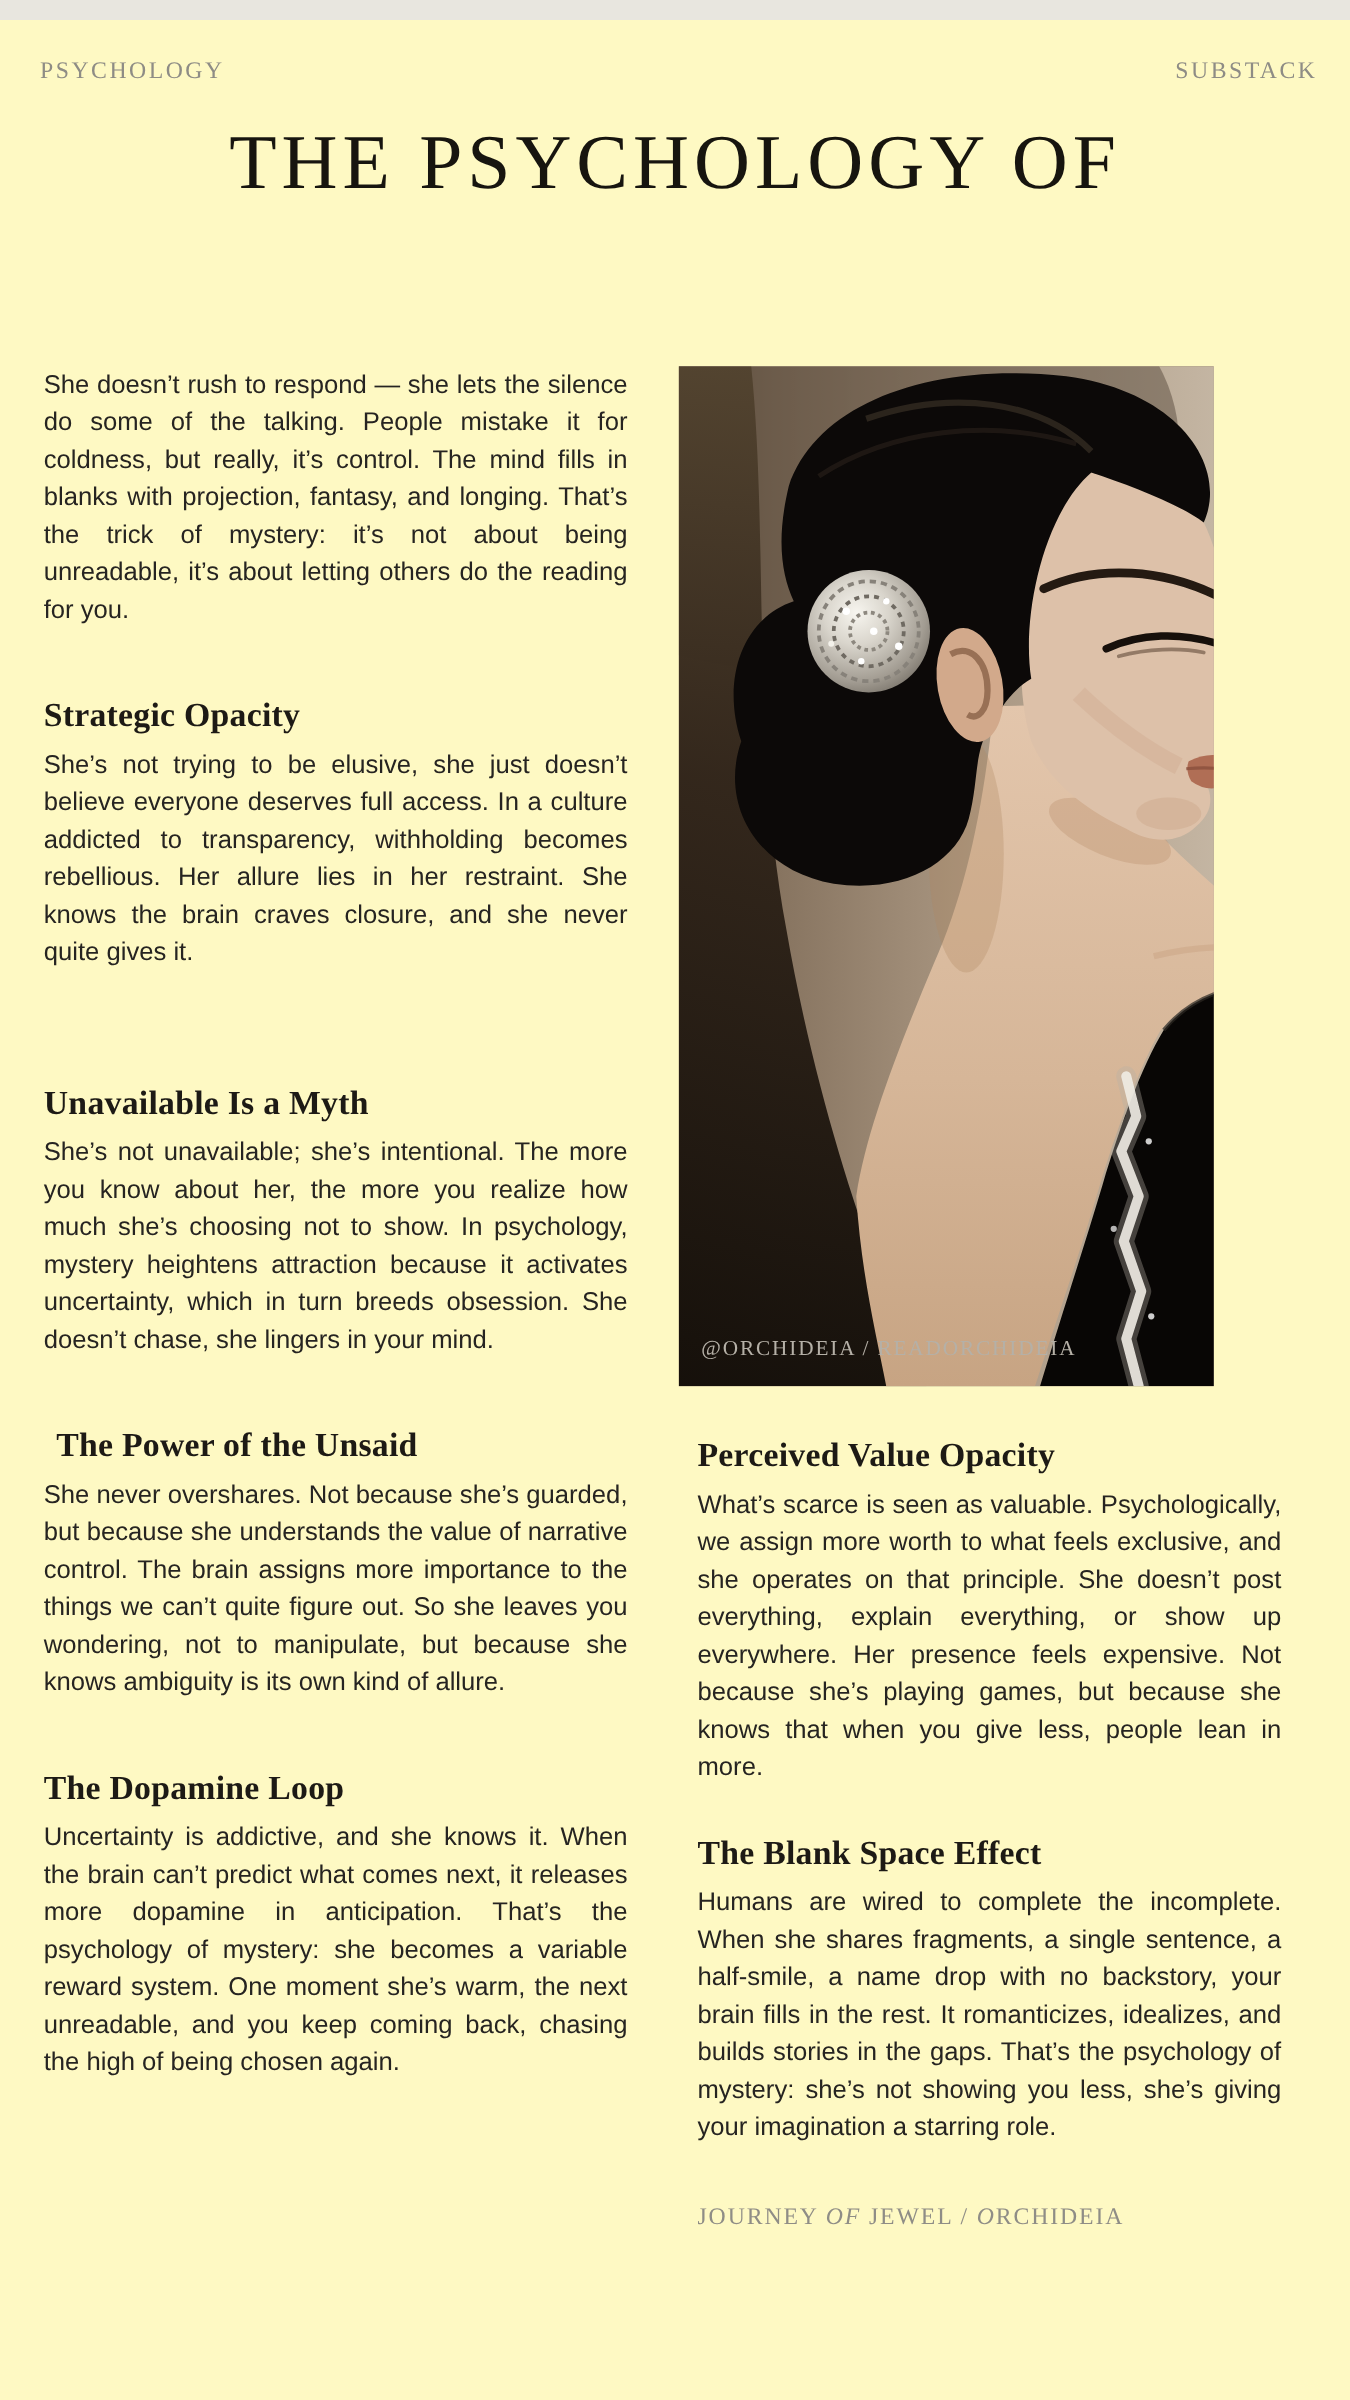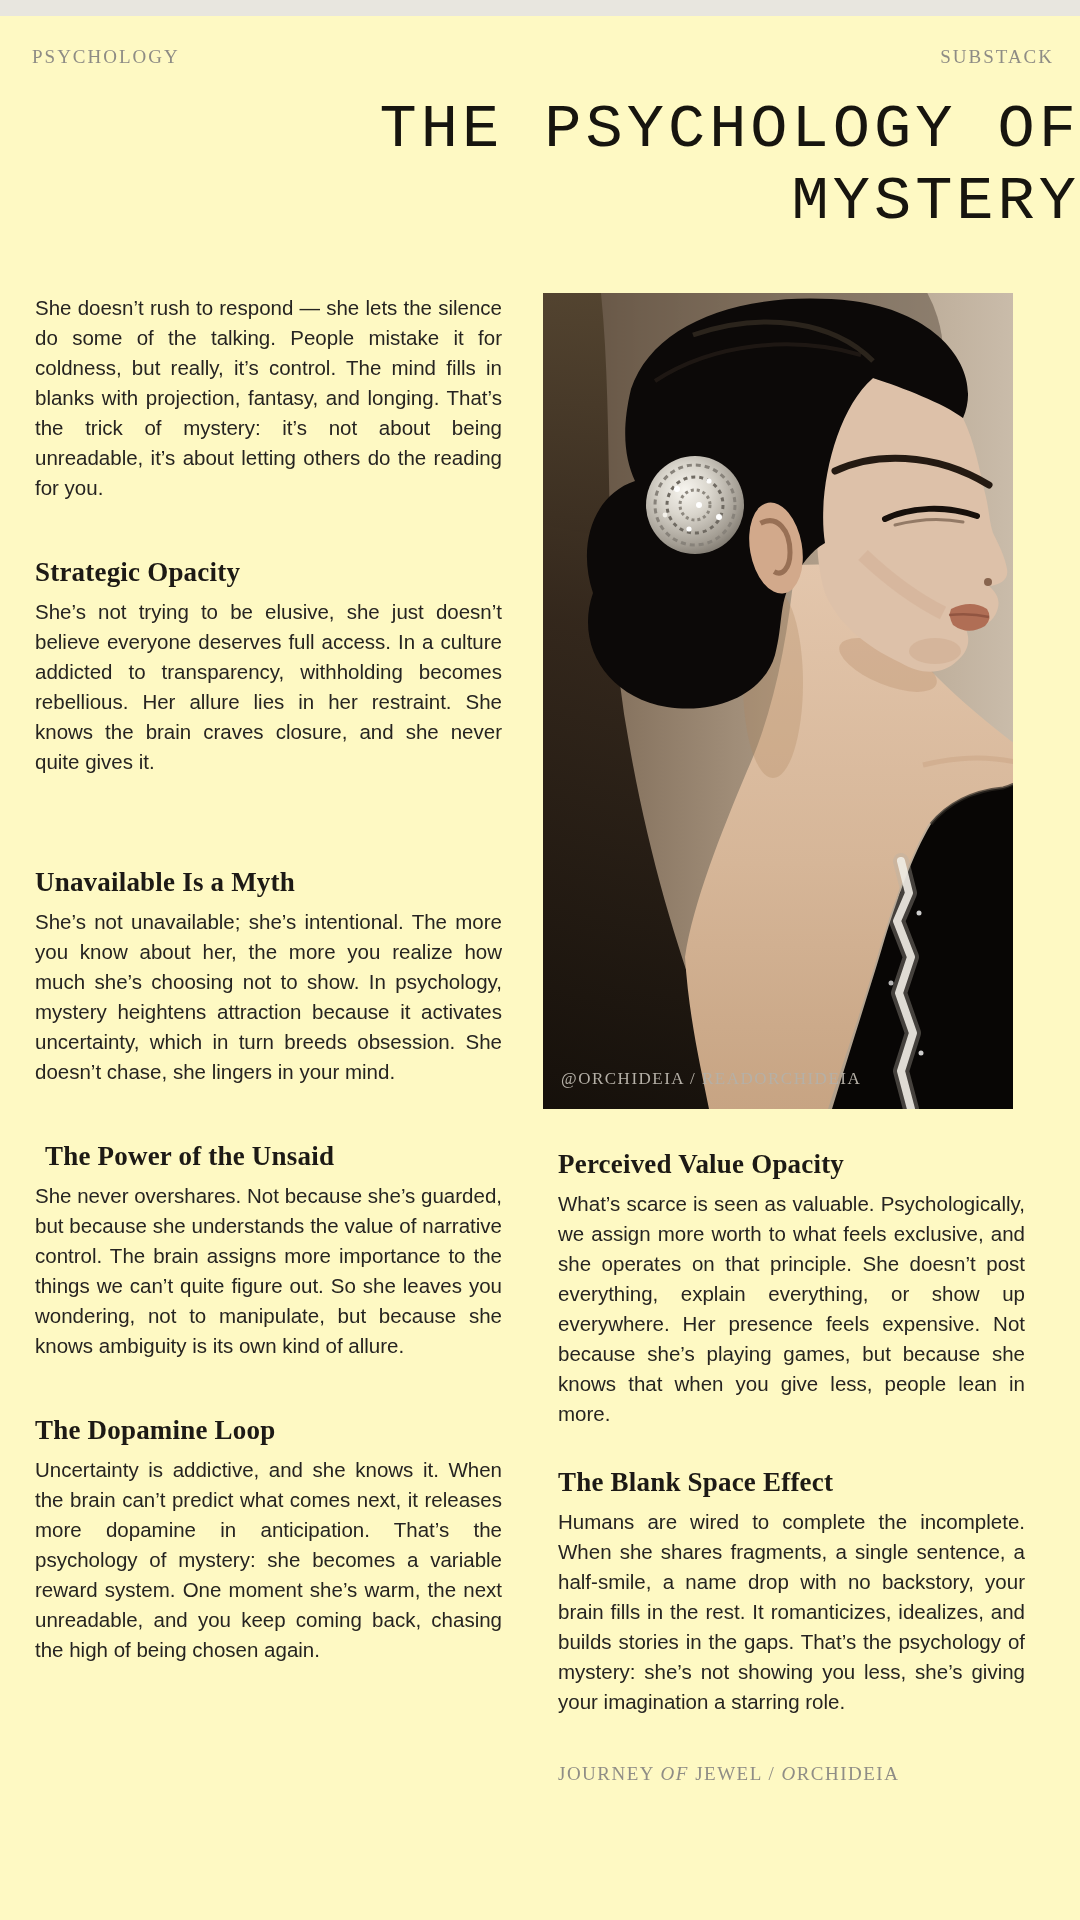--- a/index.html
+++ b/index.html
@@ -18,22 +18,22 @@
     position:absolute;top:30px;left:32px;right:26px;
     display:flex;justify-content:space-between;align-items:baseline;
   }
   .kicker{
     font-family:"Liberation Serif",serif;
     font-size:19px;letter-spacing:2px;color:#8e8c85;
   }
   
   .title{
     position:absolute;top:78px;left:0;right:0;
-    text-align:right;
-    font-family:Liberation Mono, monospace;
+    text-align:center;
+    font-family:Liberation Serif, serif;
     font-weight:400;
     font-size:62px;line-height:72px;
     letter-spacing:4px;
     color:#17150f;
   }
   
   .col-left{
     position:absolute;left:35px;top:277px;width:467px;
   }
   .col-right{
@@ -51,21 +51,21 @@
   }
   .article-section.indent .section-heading{padding-left:10px;}
   .section-body{
     margin:0;
     font-size:20.5px;line-height:30px;
     text-align:justify;
     color:#262421;
   }
   
   .photo{
-    position:relative;width:470px;height:816px;
+    position:relative;width:428px;height:816px;
     background:#9c8b79;overflow:hidden;
   }
   .photo svg{display:block;width:504px;height:816px;}
   .photo-caption{
     position:absolute;left:18px;bottom:20px;
     font-family:"Liberation Serif",serif;
     font-size:17px;letter-spacing:1.5px;
     color:#b5b0a7;
   }
   
@@ -84,21 +84,20 @@
 
 <div class="page">
 
   <div class="topbar">
     <span class="kicker">PSYCHOLOGY</span>
     <span class="kicker">SUBSTACK</span>
   </div>
 
   <div class="title">
     <div>THE PSYCHOLOGY OF</div>
-    <div>MYSTERY</div>
   </div>
 
   <div class="col-left">
     <section class="article-section">
       <p class="section-body">She doesn’t rush to respond — she lets the silence do some of the talking. People mistake it for coldness, but really, it’s control. The mind fills in blanks with projection, fantasy, and longing. That’s the trick of mystery: it’s not about being unreadable, it’s about letting others do the reading for you.</p>
     </section>
     <section class="article-section gap-lg">
       <h2 class="section-heading">Strategic Opacity</h2>
       <p class="section-body">She’s not trying to be elusive, she just doesn’t believe everyone deserves full access. In a culture addicted to transparency, withholding becomes rebellious. Her allure lies in her restraint. She knows the brain craves closure, and she never quite gives it.</p>
     </section>

